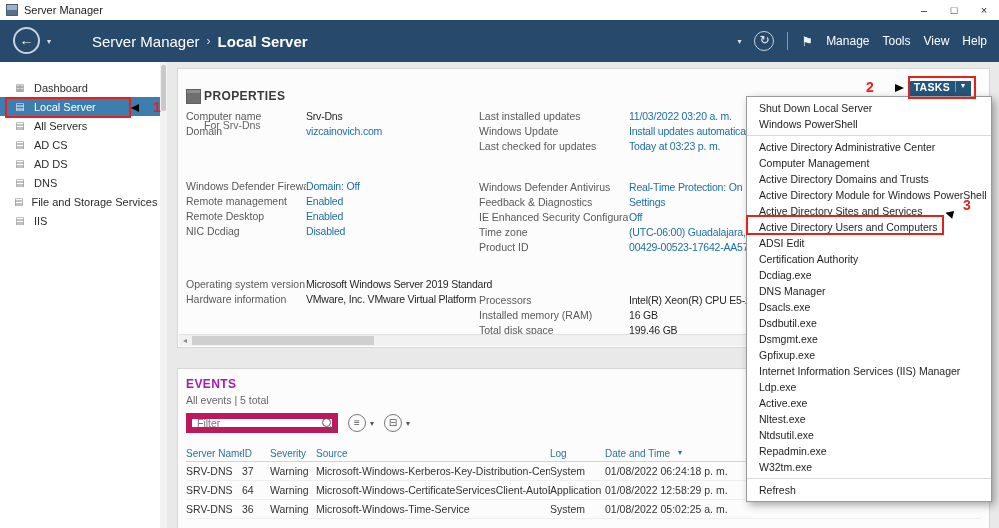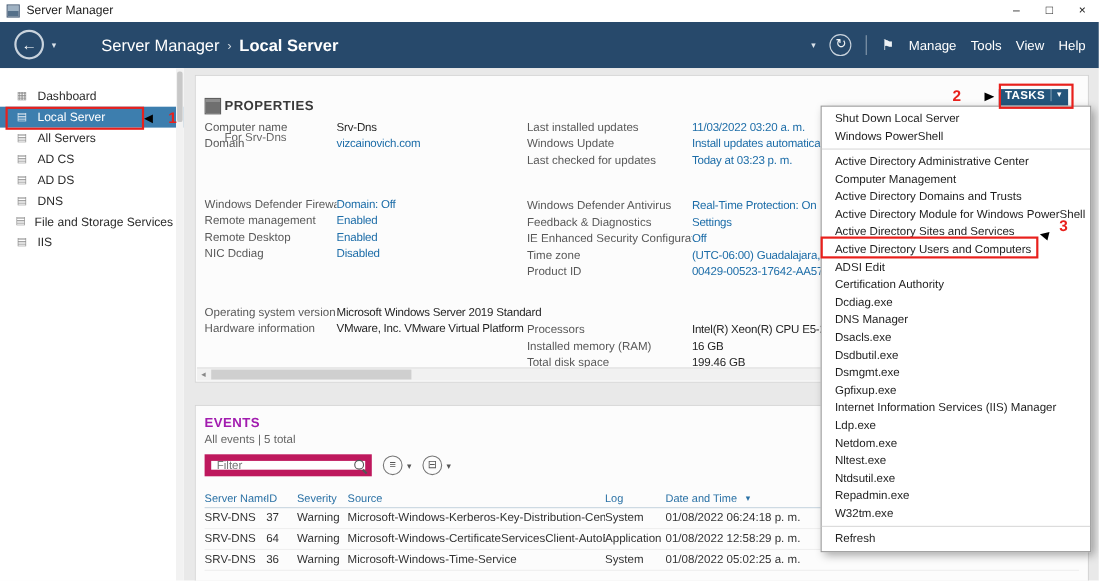--- a/index.html
+++ b/index.html
@@ -453,21 +453,21 @@
 
       <div class="menu-item">
         <span>Internet Information Services (IIS) Manager</span>
       </div>
 
       <div class="menu-item">
         <span>Ldp.exe</span>
       </div>
 
       <div class="menu-item">
-        <span>Netdom.exe</span>
+        <span>Active.exe</span>
       </div>
 
       <div class="menu-item">
         <span>Nltest.exe</span>
       </div>
 
       <div class="menu-item">
         <span>Ntdsutil.exe</span>
       </div>
 

